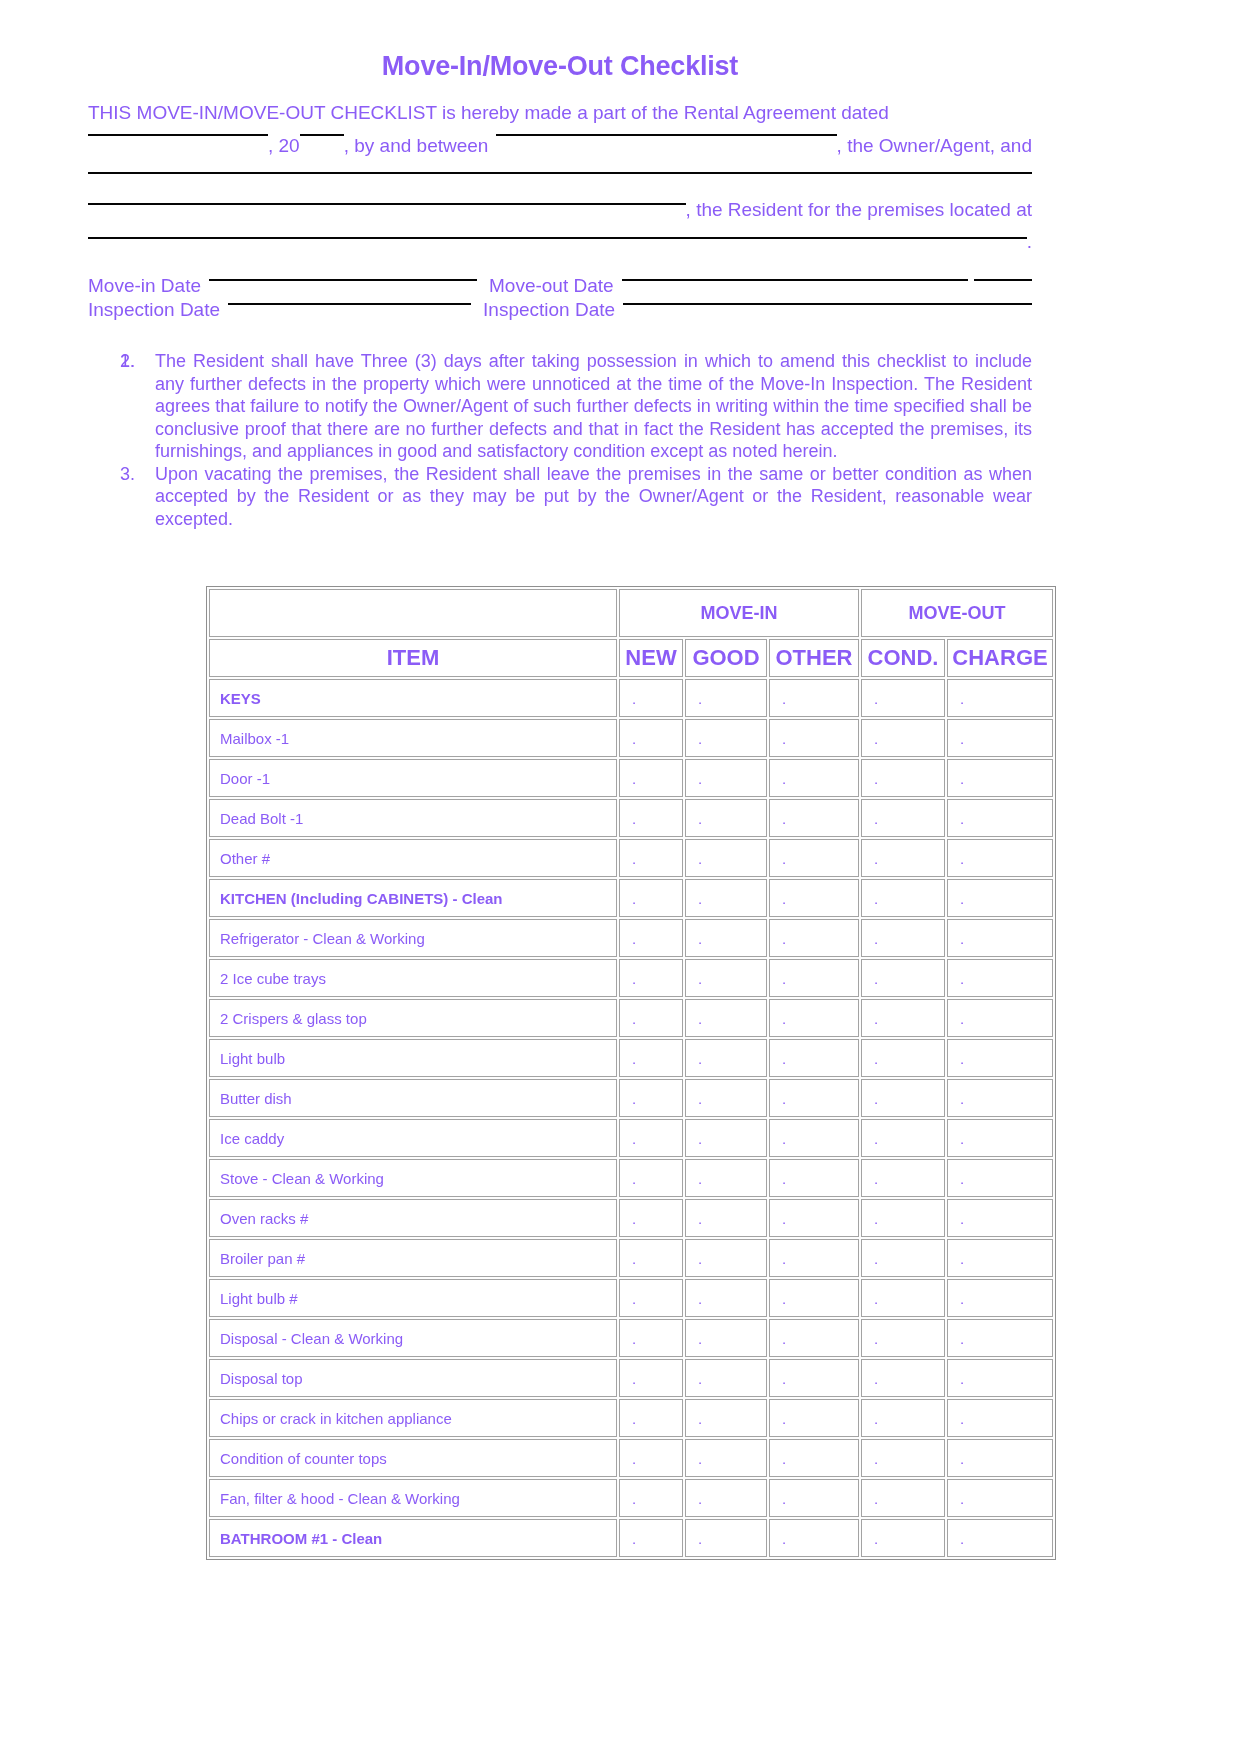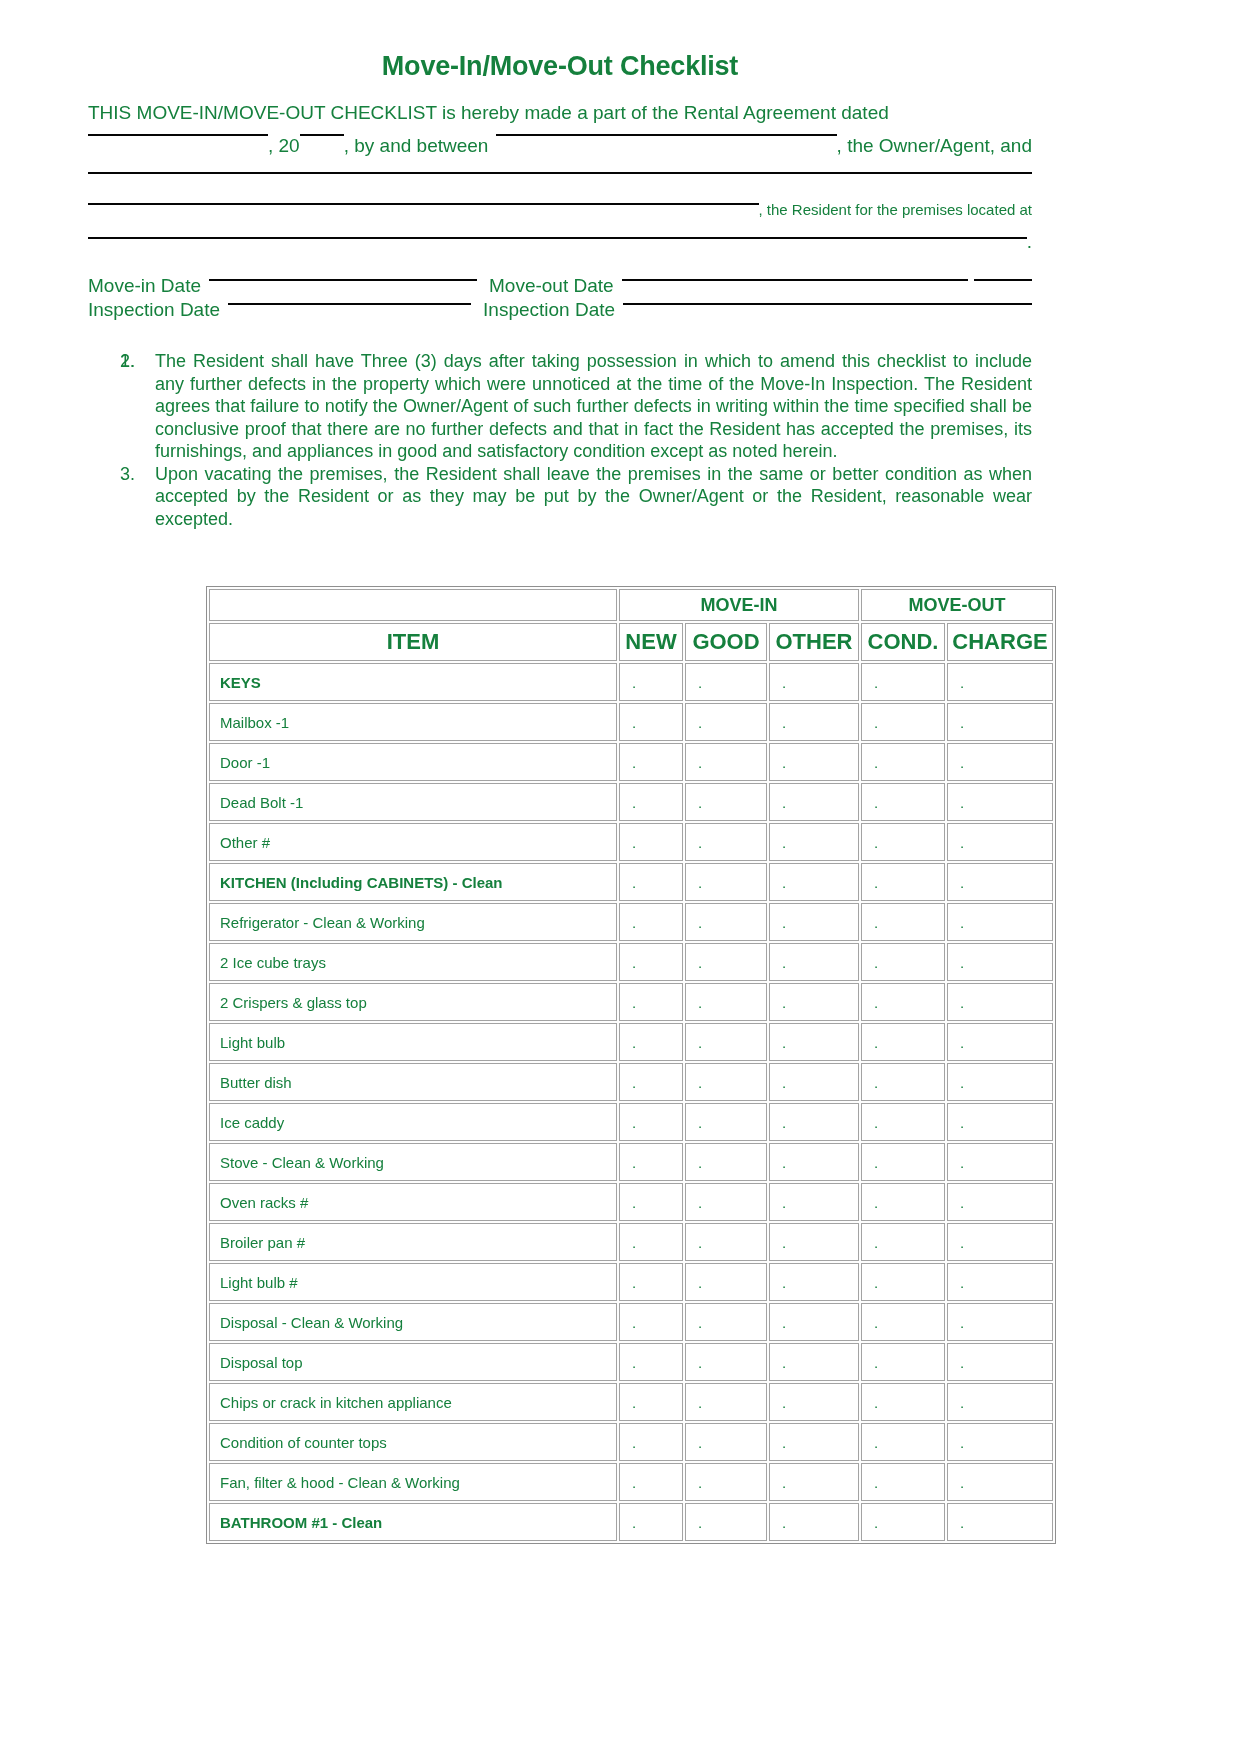--- a/index.html
+++ b/index.html
@@ -4,21 +4,21 @@
 <style>
   html,body { margin:0; padding:0; background:#ffffff; }
   .page {
     position:relative;
     width:1240px; height:1754px;
     margin:0 auto;
     background:#ffffff;
     box-sizing:border-box;
     padding:50px 208px 0 88px;
     overflow:hidden;
-    color:#15803d;
+    color:#8b5cf6;
     font-family:"Liberation Sans","DejaVu Sans",sans-serif;
   }
   h1.doc-title {
     margin:0;
     font-size:27px; line-height:32px;
     font-weight:bold;
     text-align:center;
     letter-spacing:-0.2px;
   }
   .intro {
@@ -34,21 +34,21 @@
     display:inline-block;
     border-bottom:2px solid #050505;
     height:5px;
   }
   .blank.flex { flex:1 1 auto; }
   .rule {
     height:0;
     border-bottom:2px solid #050505;
   }
   .rule-1 { margin-top:10px; }
-  .resident-row { margin-top:24px; font-size:15px; line-height:24px; }
+  .resident-row { margin-top:24px; font-size:19px; line-height:24px; }
   .rule-2-row { margin-top:10px; font-size:19px; line-height:20px; }
   .dates-row { font-size:19px; line-height:24px; }
   .dates-row-1 { margin-top:22px; }
   .dates-row-2 { }
   .notes { margin-top:28px; }
   .note {
     position:relative;
     padding-left:67px;
     font-size:18px; line-height:22.5px;
     text-align:justify;
@@ -66,21 +66,21 @@
     border:1px solid #8f8f8f;
     background:#fdfdfd;
   }
   .checklist-table th, .checklist-table td {
     border:1px solid #a3a3a3;
     background:#ffffff;
     box-sizing:border-box;
     overflow:hidden;
     white-space:nowrap;
   }
-  .group-row th { height:32px; font-size:18px; font-weight:bold; text-align:center; }
+  .group-row th { height:48px; font-size:18px; font-weight:bold; text-align:center; }
   .col-row th { height:38px; font-size:22px; font-weight:bold; text-align:center; }
   .data-row td { height:38px; vertical-align:middle; font-size:15px; }
   .data-row td.item-cell { padding-left:10px; font-weight:normal; }
   .data-row.section-row td.item-cell { font-weight:bold;margin-top:12px; }
   .data-row td.dot-cell { padding-left:12px; line-height:1; }
   .m-l-6 { margin-left:6px; }
   .m-l-8 { margin-left:8px; }
   .m-l-12 { margin-left:12px; }
 </style>
 </head>

